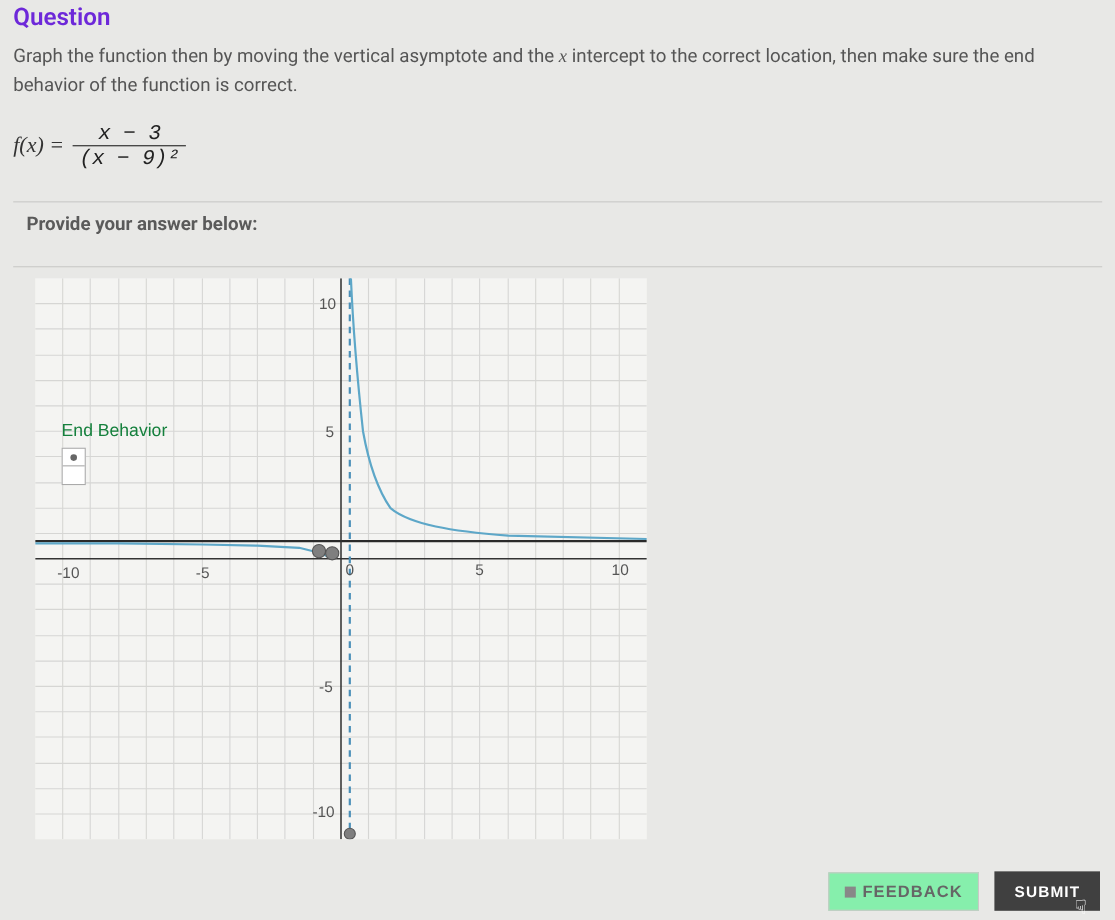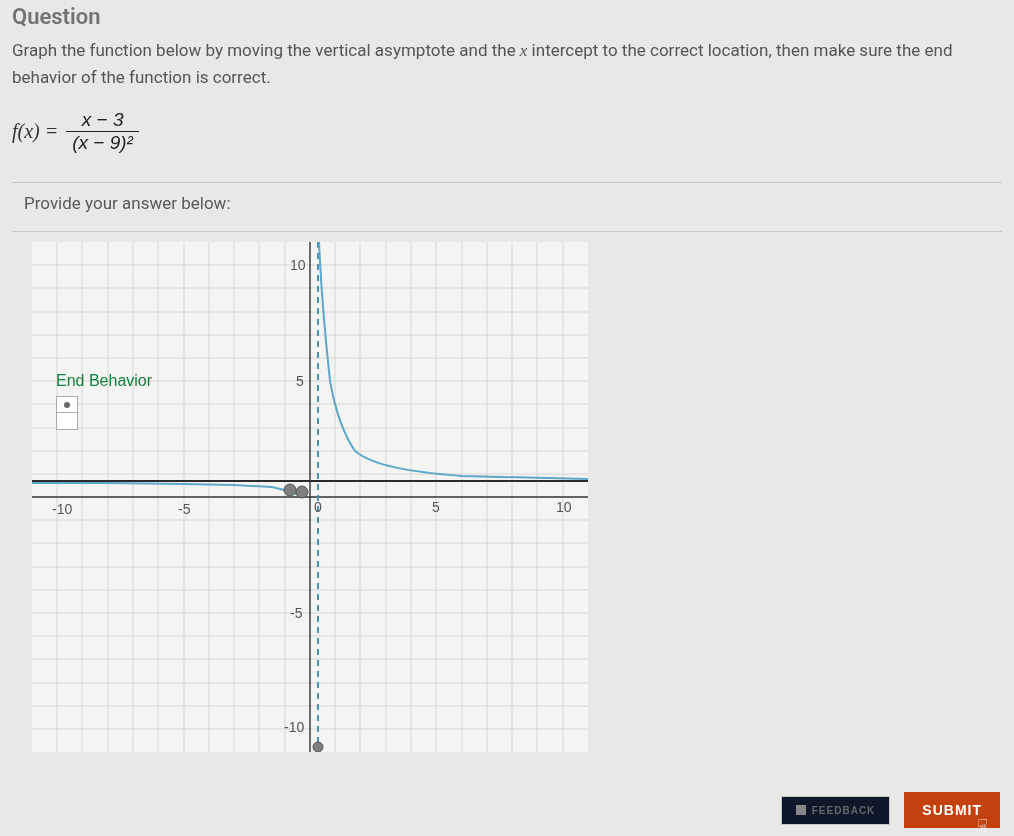--- a/index.html
+++ b/index.html
@@ -5,29 +5,29 @@
 * { box-sizing: border-box; margin: 0; padding: 0; }
 body {
   font-family: -apple-system, BlinkMacSystemFont, "Segoe UI", Roboto, Arial, sans-serif;
   background: #e8e8e6;
   width: 1014px;
   height: 836px;
   padding: 0 12px;
   color: #555;
   overflow: hidden;
 }
-.heading { font-size: 22px; font-weight: 600; color: #737373; margin: 4px 0 8px; }
+.heading { font-size: 22px; font-weight: 600; color: #6d28d9; margin: 4px 0 8px; }
 .prompt { font-size: 17px; line-height: 1.6; color: #555; margin-bottom: 6px; }
 .equation-area { text-align: left; margin: 18px auto 28px; }
 .eq-inline { display: inline-flex; align-items: center; gap: 8px; font-family: "Times New Roman", serif; font-size: 20px; font-style: italic; color: #333; }
-.fraction { display: inline-flex; flex-direction: column; align-items: center; vertical-align: middle; font-family: Liberation Sans, sans-serif; font-style: italic; color: #222; }
+.fraction { display: inline-flex; flex-direction: column; align-items: center; vertical-align: middle; font-family: Liberation Mono, monospace; font-style: italic; color: #222; }
 .fraction .num, .fraction .den { padding: 0 6px; font-size: 19px; }
 .fraction .bar { width: 100%; border-top: 1.2px solid #222; }
 .divider { border: none; border-top: 1px solid #c9c9c7; margin: 0 0 10px; }
-.answer-heading { font-size: 17px; color: #5a5a5a; margin: 10px 0 18px 12px; }
+.answer-heading { font-size: 17px; color: #5a5a5a; margin: 10px 0 28px 12px; font-weight: bold; }
 .graph-wrap { position: relative; width: 556px; height: 510px; margin-left: 20px; background: #f4f4f2; }
 .graph-wrap svg { position: absolute; top: 0; left: 0; }
 .end-behavior {
   position: absolute;
   top: 130px;
   left: 24px;
   font-size: 16px;
   color: #15803d;
   font-family: Arial, sans-serif;
 }
@@ -42,30 +42,30 @@
 .eb-toggle .blank { height: 16px; }
 .bottom-bar {
   position: fixed;
   bottom: 8px;
   right: 14px;
   display: flex;
   gap: 14px;
   align-items: center;
 }
 .btn-ghost {
-  background: #0f172a;
+  background: #86efac;
   border: 1px solid #c8c8c6;
   color: #666;
-  font-size: 10px;
+  font-size: 15px;
   letter-spacing: 1px;
   padding: 8px 14px;
   font-weight: 600;
 }
 .btn-submit {
-  background: #c2410c;
+  background: #404040;
   color: #fff;
   border: none;
   font-size: 14px;
   font-weight: 700;
   letter-spacing: 1px;
   padding: 10px 18px;
 }
 .feedback-icon { display: inline-block; width: 10px; height: 10px; background: #888; margin-right: 6px; vertical-align: -1px; }
 .it-x { font-style: italic; font-family: "Times New Roman", serif; }
 .cursor-hand {
@@ -76,21 +76,21 @@
   color: #fff;
   pointer-events: none;
 }
 </style>
 </head>
 <body>
 
 <h1 class="heading">Question</h1>
 
 <p class="prompt">
-  <span>Graph the function below by moving the vertical asymptote and the </span><span class="it-x">x</span><span> intercept to the correct location, then make sure the end behavior of the function is correct.</span>
+  <span>Graph the function then by moving the vertical asymptote and the </span><span class="it-x">x</span><span> intercept to the correct location, then make sure the end behavior of the function is correct.</span>
 </p>
 
 <div class="equation-area">
   <span class="eq-inline">
     <span>f(x) =</span>
     <span class="fraction">
       <span class="num">x − 3</span>
       <span class="bar"></span>
       <span class="den">(x − 9)²</span>
     </span>

